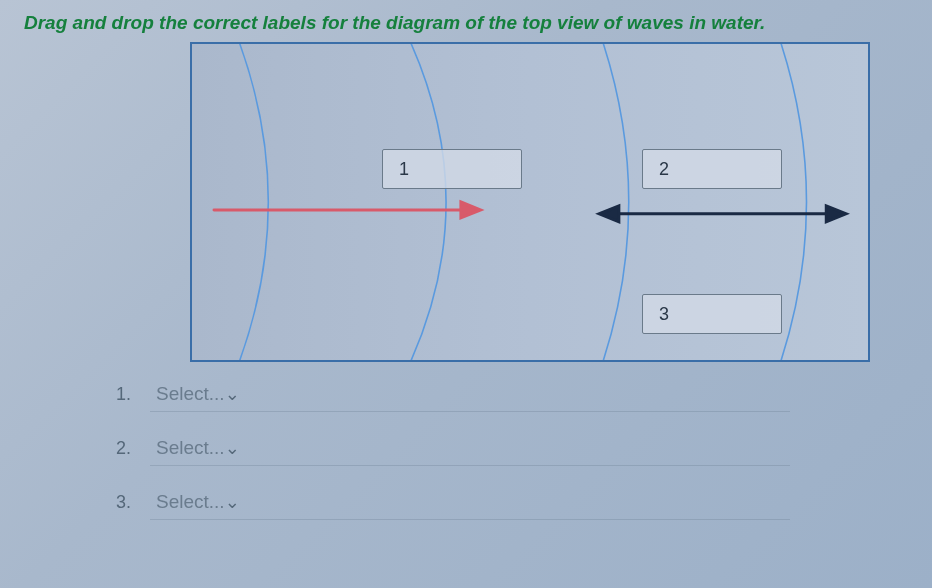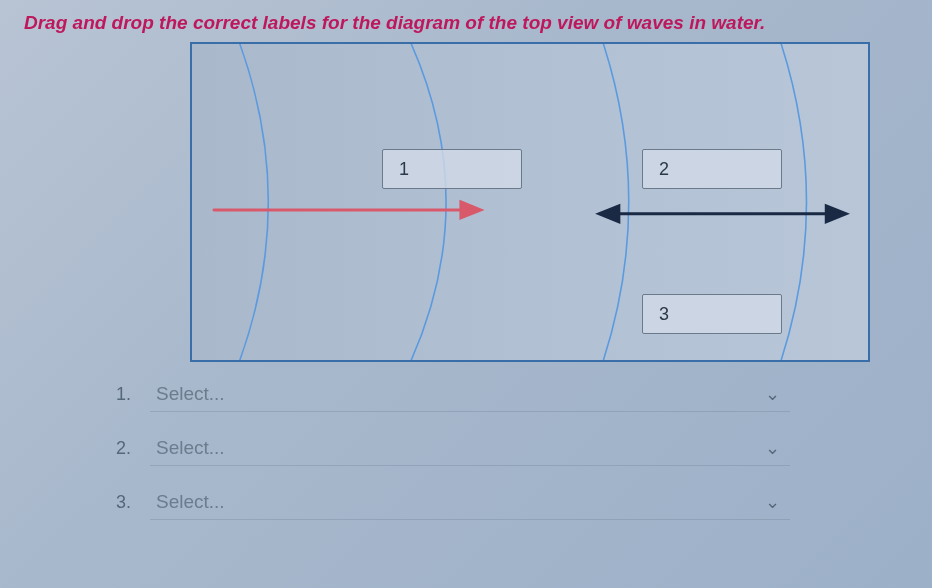--- a/index.html
+++ b/index.html
@@ -6,21 +6,21 @@
   html, body { width: 932px; height: 588px; overflow: hidden; }
   body {
     font-family: "Segoe UI", Arial, sans-serif;
     background: linear-gradient(135deg, #b8c4d4 0%, #a8b8cc 40%, #9cb0c8 100%);
     position: relative;
     padding: 12px 20px;
   }
   .instruction {
     font-style: italic;
     font-weight: 700;
-    color: #be185d;
+    color: #15803d;
     font-size: 19px;
     margin-bottom: 8px;
     padding-left: 4px;
   }
   .diagram {
     position: relative;
     margin-left: 170px;
     width: 680px;
     height: 320px;
     border: 2px solid #3a6ea8;
@@ -56,21 +56,21 @@
   .answer-num {
     width: 34px;
     color: #55687a;
     font-size: 18px;
   }
   .select {
     flex: 1;
     height: 36px;
     display: flex;
     align-items: center;
-    justify-content: space-between;
+    justify-content: flex-start;
     color: #6a7c8e;
     font-size: 19px;
     padding-left: 6px;
     padding-right: 10px;
     border-bottom: 1px solid rgba(90,110,130,0.25);
     cursor: pointer;
   }
   .chev {
     color: #55687a;
     font-size: 18px;

